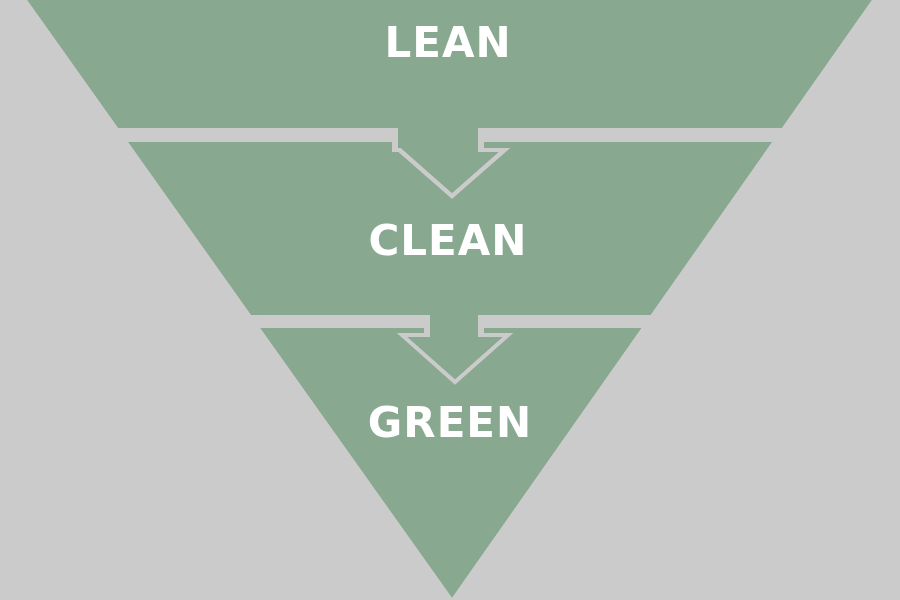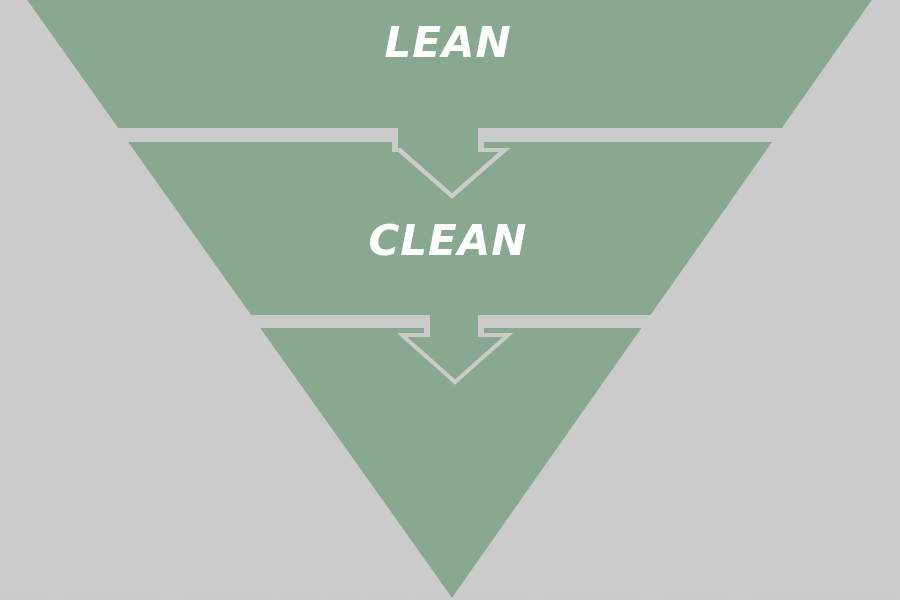--- a/index.html
+++ b/index.html
@@ -8,21 +8,20 @@
       width: 900px;
       height: 600px;
       overflow: hidden;
       background: #cbcbcb;
       font-family: "DejaVu Sans", sans-serif;
     }
     .canvas {
       position: relative;
       width: 900px;
       height: 500px;
-      font-style: italic;
     }
     svg.diagram {
       position: absolute;
       left: 0;
       top: 0;
     }
     .label {
       position: absolute;
       left: 0;
       width: 900px;
@@ -67,13 +66,14 @@
 
     <polygon points="0,0 27,0 452,598 0,600" fill="#cbcbcb"></polygon>
     <polygon points="872,0 900,0 900,600 452,598" fill="#cbcbcb"></polygon>
 
     <polygon points="117,128 132,142 0,142 0,128" fill="#cbcbcb"></polygon>
     <polygon points="255,315 265,328 0,328 0,315" fill="#cbcbcb"></polygon>
   </svg>
 
   <div class="label label-1">LEAN</div>
   <div class="label label-2">CLEAN</div>
+  <div class="label label-3">GREEN</div>
 </div>
 
 </body></html>

